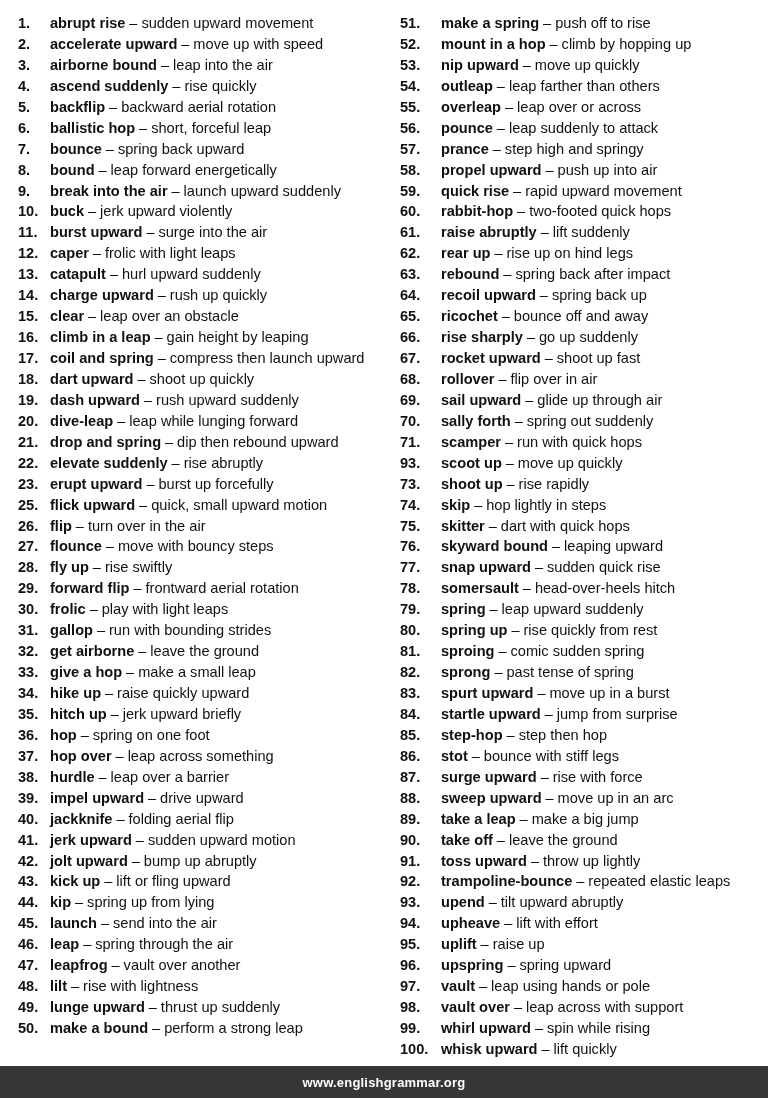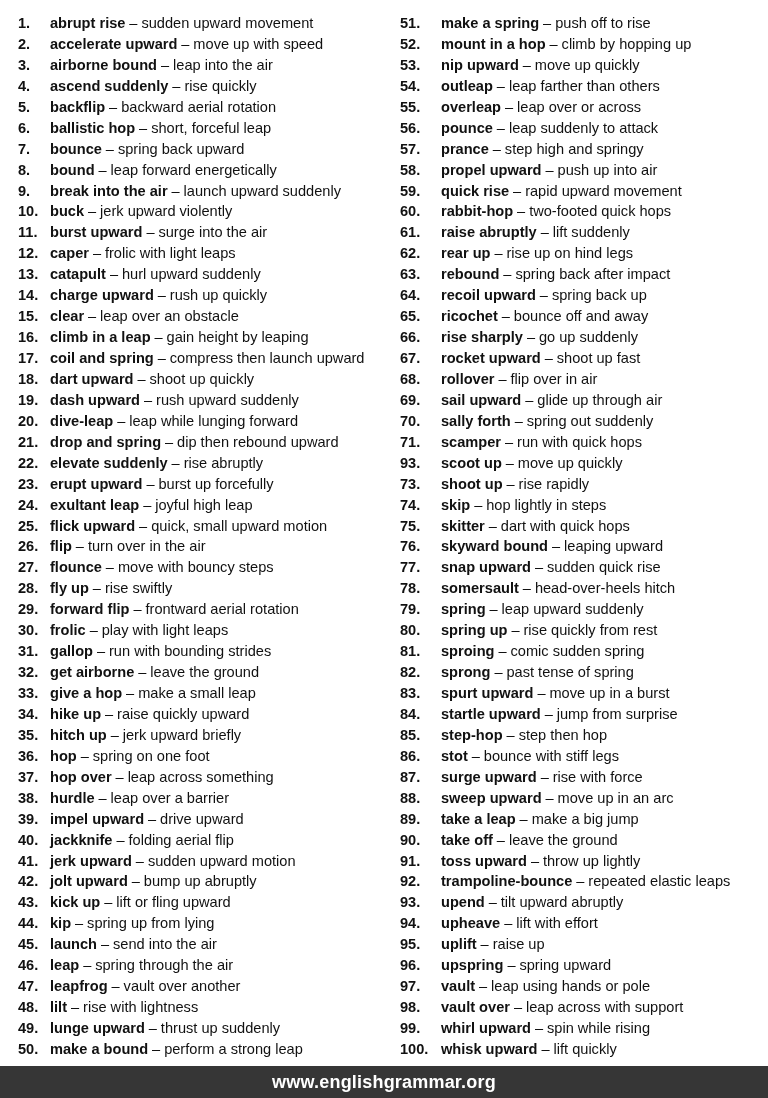--- a/index.html
+++ b/index.html
@@ -57,21 +57,21 @@
     width: 768px;
     height: 32px;
     background: #363636;
     display: flex;
     align-items: center;
     justify-content: center;
   }
   .footer-url {
     color: #ffffff;
     font-weight: bold;
-    font-size: 18px;
+    font-size: 13px;
     letter-spacing: 0.2px;
   }
 </style>
 </head>
 <body style="background: rgb(255, 255, 255); color: rgb(17, 17, 17);">
 
 <div class="page">
   <div class="columns">
     <ol class="col col-left" id="col-left">
   <li class="row">
@@ -182,24 +182,20 @@
   <li class="row">
     <span class="num">22.</span>
           <span class="entry"><span class="term">elevate suddenly</span><span class="sep">–</span><span class="def">rise abruptly</span></span>
   </li>
 
   <li class="row">
     <span class="num">23.</span>
           <span class="entry"><span class="term">erupt upward</span><span class="sep">–</span><span class="def">burst up forcefully</span></span>
   </li>
 
-  <li class="row">
-    <span class="num">24.</span>
-          <span class="entry"><span class="term">exultant leap</span><span class="sep">–</span><span class="def">joyful high leap</span></span>
-  </li>
 
   <li class="row">
     <span class="num">25.</span>
           <span class="entry"><span class="term">flick upward</span><span class="sep">–</span><span class="def">quick, small upward motion</span></span>
   </li>
 
   <li class="row">
     <span class="num">26.</span>
           <span class="entry"><span class="term">flip</span><span class="sep">–</span><span class="def">turn over in the air</span></span>
   </li>

